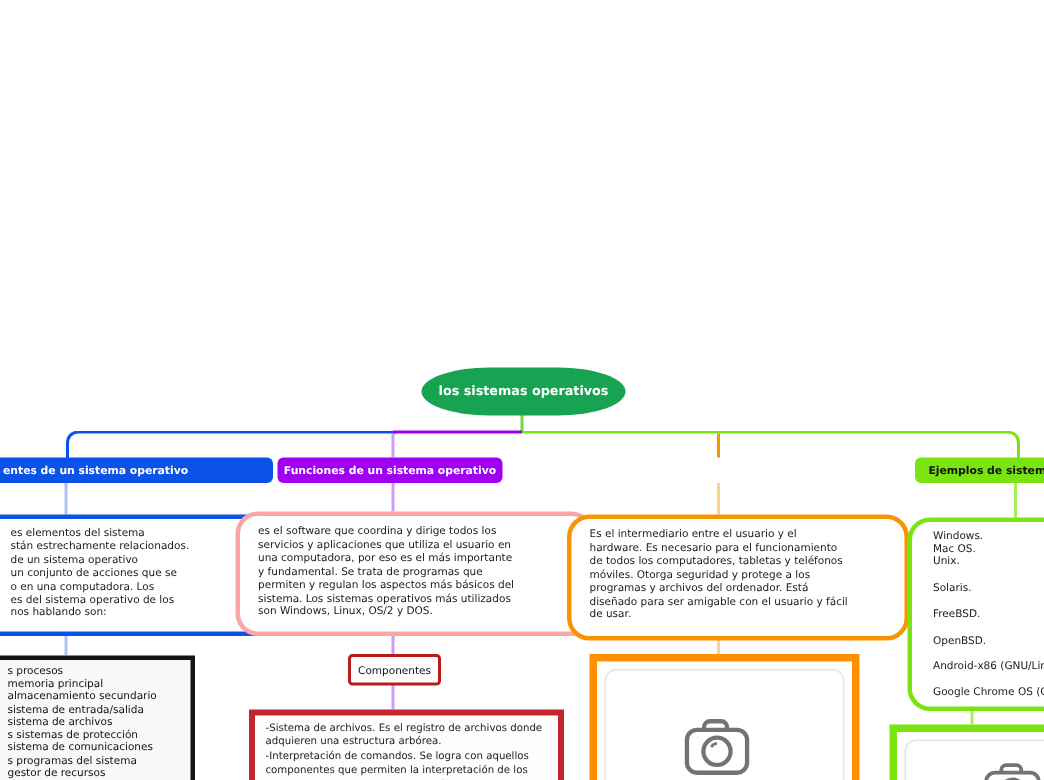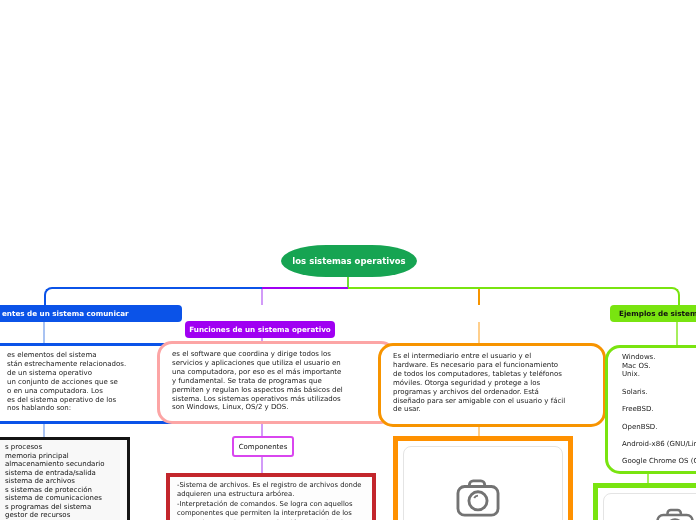--- a/index.html
+++ b/index.html
@@ -22,40 +22,40 @@
   .drop-orange{left:478px;top:289px;width:2px;height:16px;background:#F79400;}
   .stem{width:2px;}
   .st-blue{background:#A9C3F2;}
   .st-purple{background:#D29BF8;}
   .st-orange{background:#FFCF8C;}
   .st-lime{background:#A6EE5C;}
   
   .hdr{height:17px;border-radius:4px;font-weight:bold;font-size:7.2px;
     display:flex;align-items:center;white-space:nowrap;overflow:hidden;}
   .hdr-blue{left:-55px;top:305px;width:180px;background:#0B53E8;color:#fff;padding-left:57px;}
-  .hdr-purple{left:185px;top:305px;width:150px;background:#A000F2;color:#fff;justify-content:center;margin-top:16px;}
+  .hdr-purple{left:185px;top:305px;width:150px;background:#A000F2;color:#fff;justify-content:center;}
   .hdr-orange{left:393px;top:305px;width:172px;background:#F79400;color:#111;justify-content:center;}
   .hdr-lime{left:610px;top:305px;width:130px;background:#79E410;color:#111;padding-left:9px;}
   
   .note{background:#fff;font-size:7px;line-height:8.9px;color:#1a1a1a;white-space:pre-line;}
   .box-blue{left:-60px;top:343px;width:208px;height:70px;border:3px solid #0B53E8;
     border-radius:15px;padding:5px 6px 0 64px;}
   .box-purple{left:157px;top:341px;width:211px;height:71px;border:3px solid #fca5a5;
     border-radius:15px;padding:6px 10px 0 12px;}
   .box-orange{left:378px;top:343px;width:200px;height:72px;border:3px solid #F79400;
     border-radius:15px;padding:6px 10px 0 12px;}
   .box-lime{left:605px;top:345px;width:140px;height:118px;border:3px solid #79E410;
     border-radius:15px;padding:5px 0 0 14px;line-height:8.7px;}
   .box-black{left:-25px;top:437px;width:122px;height:78px;border:3px solid #141414;
     background:#f8f8f8;font-size:7px;line-height:8.5px;color:#111;white-space:pre-line;
     padding:3px 0 0 27px;}
   .box-red{left:166px;top:473px;width:189px;height:60px;border:4px solid #C3262C;
     background:#fdfdfd;font-size:6.8px;line-height:9.4px;color:#222;white-space:pre-line;
     padding:4px 6px 0 7px;}
-  .box-componentes{left:232px;top:436px;width:58px;height:17px;border:2px solid #d946ef;
+  .box-componentes{left:232px;top:436px;width:58px;height:17px;border:2px solid #b91c1c;
     border-radius:3px;background:#fff;color:#111;font-size:7px;
     display:flex;align-items:center;justify-content:center;white-space:nowrap;}
   
   .ph{background:#fff;}
   .ph-orange{left:393px;top:436px;width:170px;height:110px;border:5px solid #FF9100;}
   .ph-lime{left:593px;top:483px;width:130px;height:60px;border:5px solid #79E410;}
   .ph-inner{position:absolute;left:5px;top:5px;right:5px;bottom:-4px;border:1px solid #e4e4e4;
     border-radius:8px;background:#fff;}
   .cam{position:absolute;}
   .cam-orange{left:57px;top:36px;}
@@ -81,21 +81,21 @@
   <div class="abs conn stem st-orange" style="left:478px;top:322px;height:21px;"></div>
   <div class="abs conn stem st-orange" style="left:478px;top:415px;height:21px;"></div>
   <div class="abs conn stem st-lime" style="left:676px;top:322px;height:23px;"></div>
   <div class="abs conn stem st-lime" style="left:647px;top:463px;height:20px;"></div>
 
   <div class="abs root-topic">
     <span>los sistemas operativos</span>
   </div>
 
   <div class="abs hdr hdr-blue">
-    <span>entes de un sistema comunicar</span>
+    <span>entes de un sistema operativo</span>
   </div>
   <div class="abs hdr hdr-purple">
     <span>Funciones de un sistema operativo</span>
   </div>
   <div class="abs hdr hdr-lime">
     <span>Ejemplos de sistemas</span>
   </div>
 
   <div class="abs note box-blue">es elementos del sistema
 stán estrechamente relacionados.

